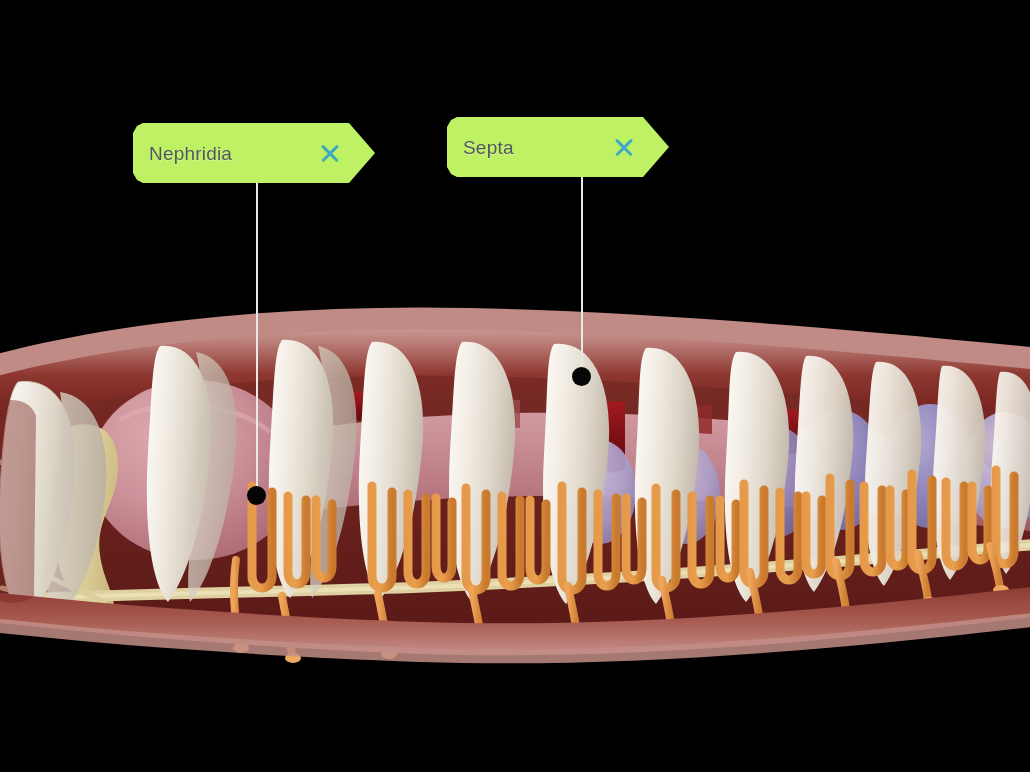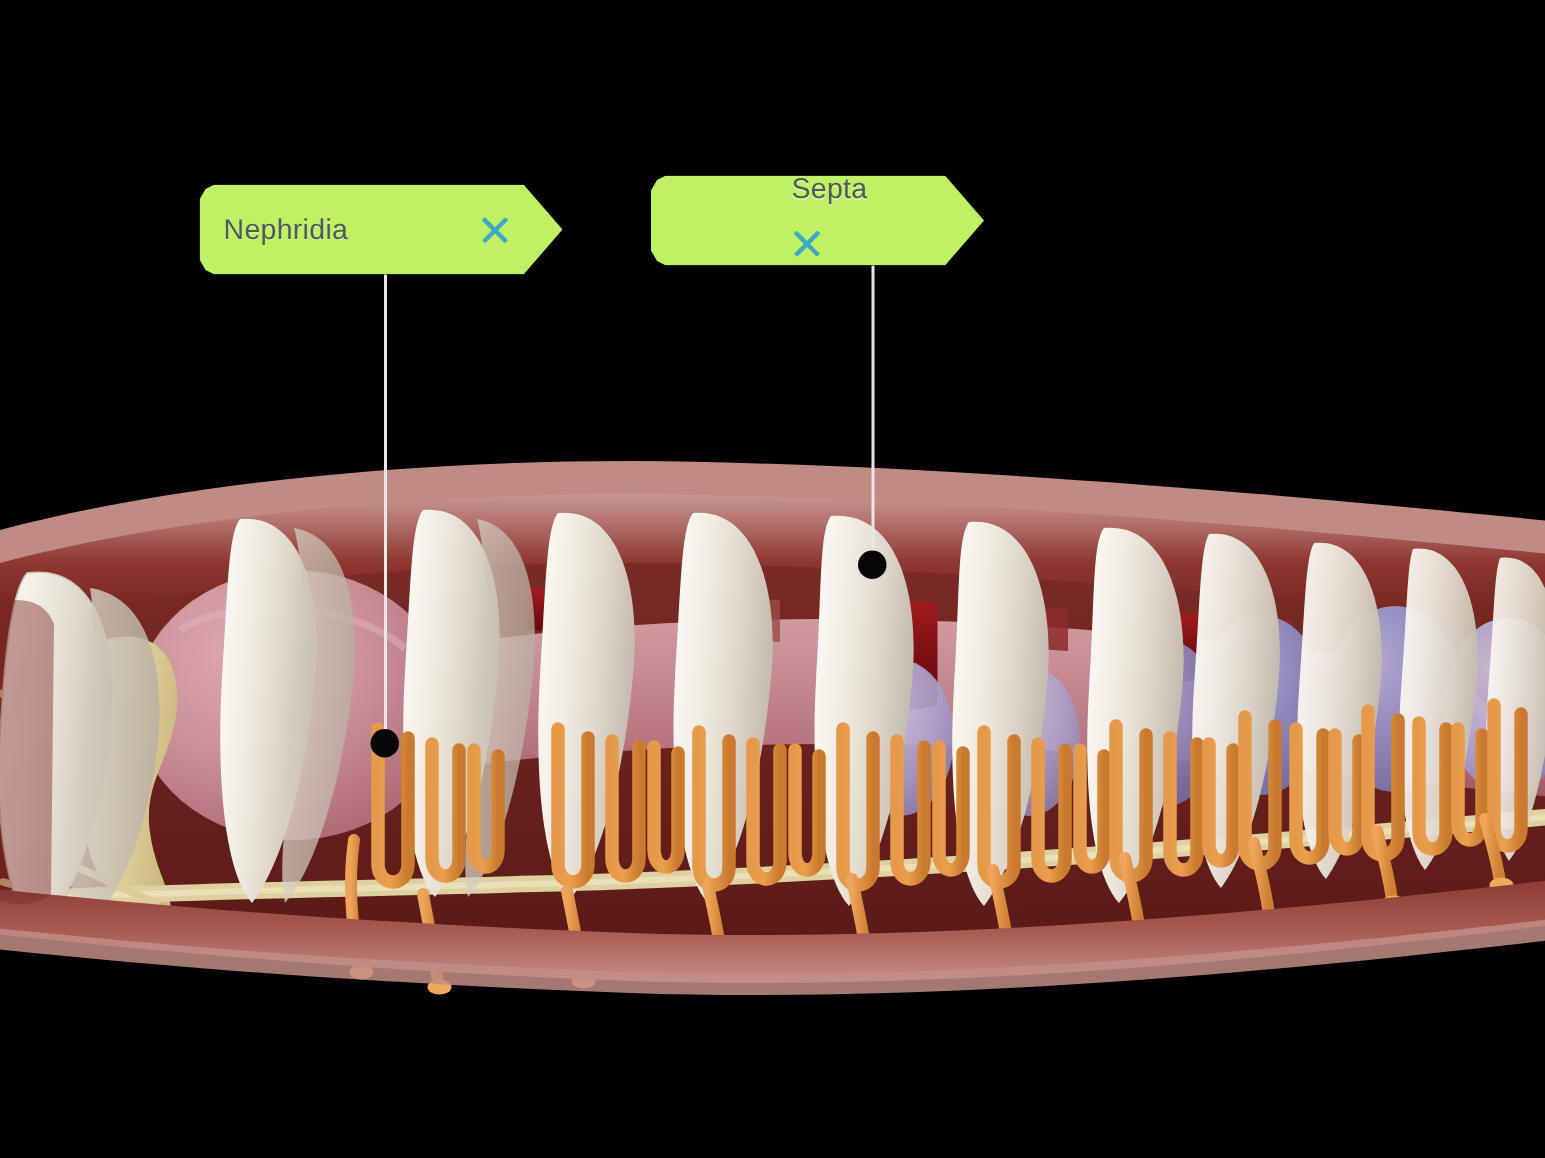--- a/index.html
+++ b/index.html
@@ -432,19 +432,19 @@
     <div class="leader-dot" style="left:247px; top:486px;"></div>
     <div class="label-chip" style="left:133px; top:123px; width:242px; height:60px;">
       <span class="label-text">Nephridia</span>
       <span class="label-close"></span>
     </div>
   </div>
 
   <div class="annotation">
     <div class="leader-line" style="left:581px; top:177px; height:194px;"></div>
     <div class="leader-dot" style="left:572px; top:367px;"></div>
-    <div class="label-chip" style="left:434px; top:117px; width:222px; height:60px;flex-direction:column;">
+    <div class="label-chip" style="left:447px; top:117px; width:222px; height:60px;">
       <span class="label-text">Septa</span>
       <span class="label-close"></span>
     </div>
   </div>
 
 </div>
 
 </body></html>

